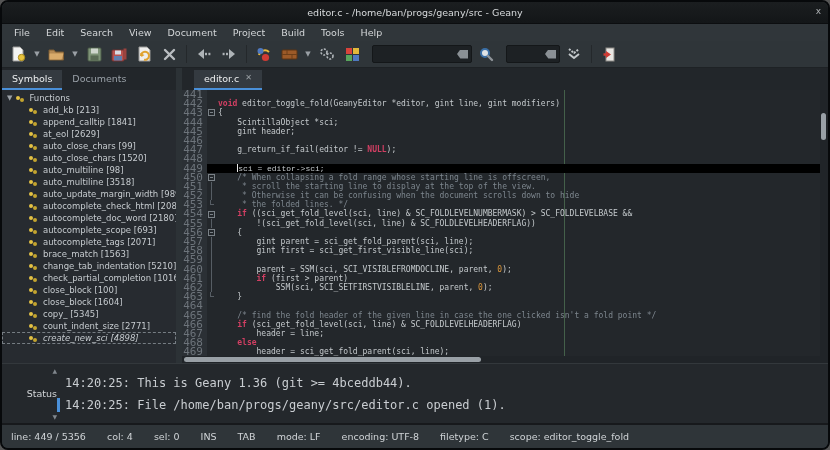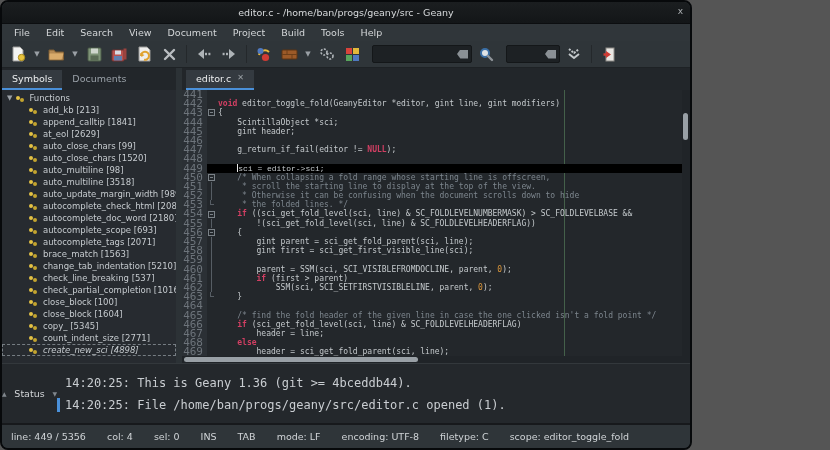--- a/index.html
+++ b/index.html
@@ -1,18 +1,18 @@
 <!DOCTYPE html>
 <html><head>
 <meta charset="utf-8">
 <style>
   * { margin:0; padding:0; box-sizing:border-box; }
   html,body { background:#555; }
   .window{
-    position:relative; width:692px; height:450px;
+    position:relative; width:830px; height:450px;
     background:#2c3236; border:2px solid #07090b; border-radius:8px;
     overflow:hidden; display:flex; flex-direction:column;
     font-family:"DejaVu Sans","Liberation Sans",sans-serif; color:#cfd3d6;
   }
   
   .titlebar{ height:22px; flex:0 0 22px; background:linear-gradient(#1b1e20,#131618);
     display:flex; align-items:center; justify-content:center; position:relative;
     border-bottom:1px solid #0c0e10;}
   .titlebar .title{ font-size:9.5px; color:#d7dadc; }
   .titlebar .closebtn{ position:absolute; right:7px; top:4px; font-size:9px; color:#aeb2b5; cursor:default;}
@@ -64,21 +64,21 @@
   .tk-k{ color:#d23f63; font-weight:bold;}
   .tk-c{ color:#7d868e;}
   .tk-n{ color:#d9953a;}
   .caret{ display:inline-block; width:1px; height:8px; background:#eaeaea; vertical-align:middle;}
   .vscroll{ width:8px; flex:0 0 8px; background:#202428; position:relative;}
   .vthumb{ position:absolute; left:1px; width:5px; top:23px; height:27px; background:#99a0a6; border-radius:3px;}
   .hscroll{ height:7px; flex:0 0 7px; background:#202428; position:relative;}
   .hthumb{ position:absolute; top:1px; height:5px; left:2px; width:46%; background:#99a0a6; border-radius:3px;}
   
   .msgwin{ height:60px; flex:0 0 60px; background:#24282c; border-top:1px solid #33383c; display:flex;}
-  .msgtabs{ width:55px; flex:0 0 55px; display:flex; flex-direction:row; align-items:center; justify-content:space-between; padding:3px 0;}
+  .msgtabs{ width:55px; flex:0 0 55px; display:flex; flex-direction:column; align-items:flex-end; justify-content:space-between; padding:3px 0;}
   .msgtabs .arrow{ font-size:6px; color:#80878d;}
   .msgtabs .mlabel{ font-size:9.5px; color:#d2d5d8;}
   .msgbody{ flex:1 1 auto; padding-top:4px; font-family:"DejaVu Sans Mono","Liberation Mono",monospace;}
   .msgline{ font-size:12px; color:#c9cdd1; height:14px; line-height:14px; border-left:3px solid transparent; padding-left:5px; white-space:nowrap;margin-top:8px;}
   .msgline.selected{ border-left-color:#4a90d9;}
   
   .statusbar{ height:25px; flex:0 0 25px; background:#2f3539; border-top:2px solid #17191c;
     display:flex; align-items:center; padding-left:9px; gap:21px;}
   .statusbar span{ font-size:9.5px; color:#d0d4d7; white-space:nowrap;}
   
@@ -287,24 +287,20 @@
           <div class="trow child">
             <span class="symicon"></span>
             <span>brace_match [1563]</span>
           </div>
           <div class="trow child">
             <span class="symicon"></span>
             <span>change_tab_indentation [5210]</span>
           </div>
           <div class="trow child">
             <span class="symicon"></span>
-            <span>check_line_breaking [537]</span>
-          </div>
-          <div class="trow child">
-            <span class="symicon"></span>
             <span>check_partial_completion [1016]</span>
           </div>
           <div class="trow child">
             <span class="symicon"></span>
             <span>close_block [100]</span>
           </div>
           <div class="trow child">
             <span class="symicon"></span>
             <span>close_block [1604]</span>
           </div>
@@ -320,21 +316,21 @@
             <span class="symicon"></span>
             <span>create_new_sci [4898]</span>
           </div>
         </div>
     </div>
 
     <div class="splitter"></div>
 
     <div class="editorpane">
       <div class="tabbar">
-        <div class="tab active" style="margin-left:4px;">
+        <div class="tab active" style="margin-left:12px;">
           <span>editor.c</span>
           <span class="tclose">✕</span>
         </div>
       </div>
       <div class="editorbody">
         <div class="scintilla" id="codeview">
           <div class="longline"></div>
         <div class="cline">
               <span class="ln">441</span>
               <span class="fold"></span>

